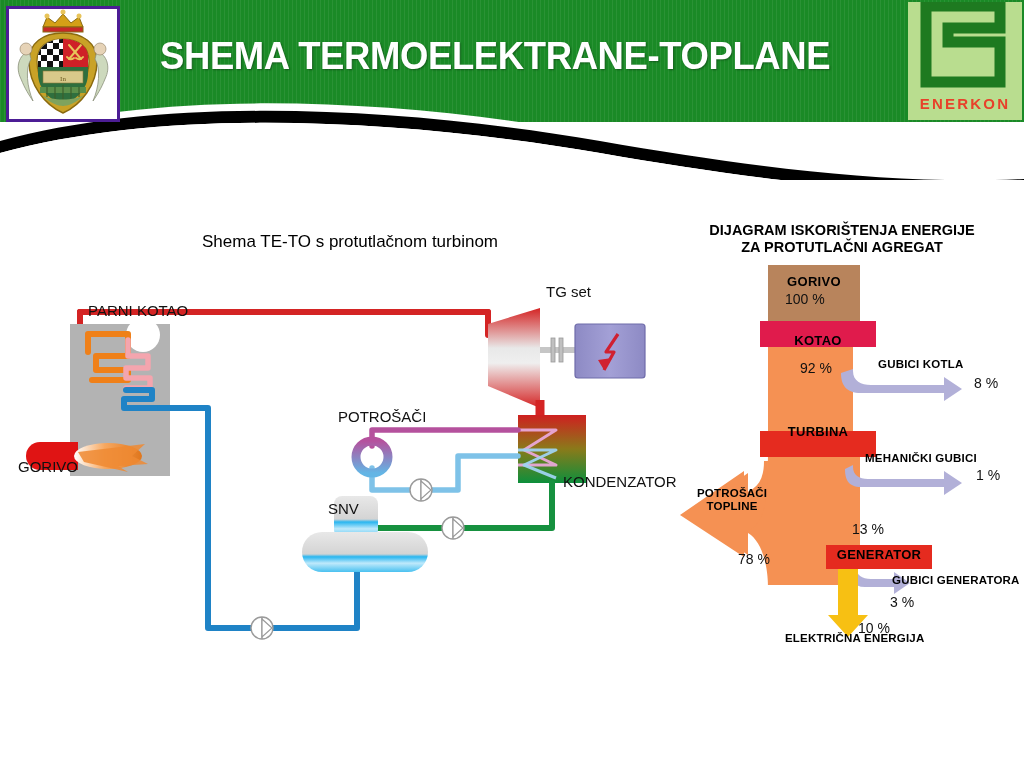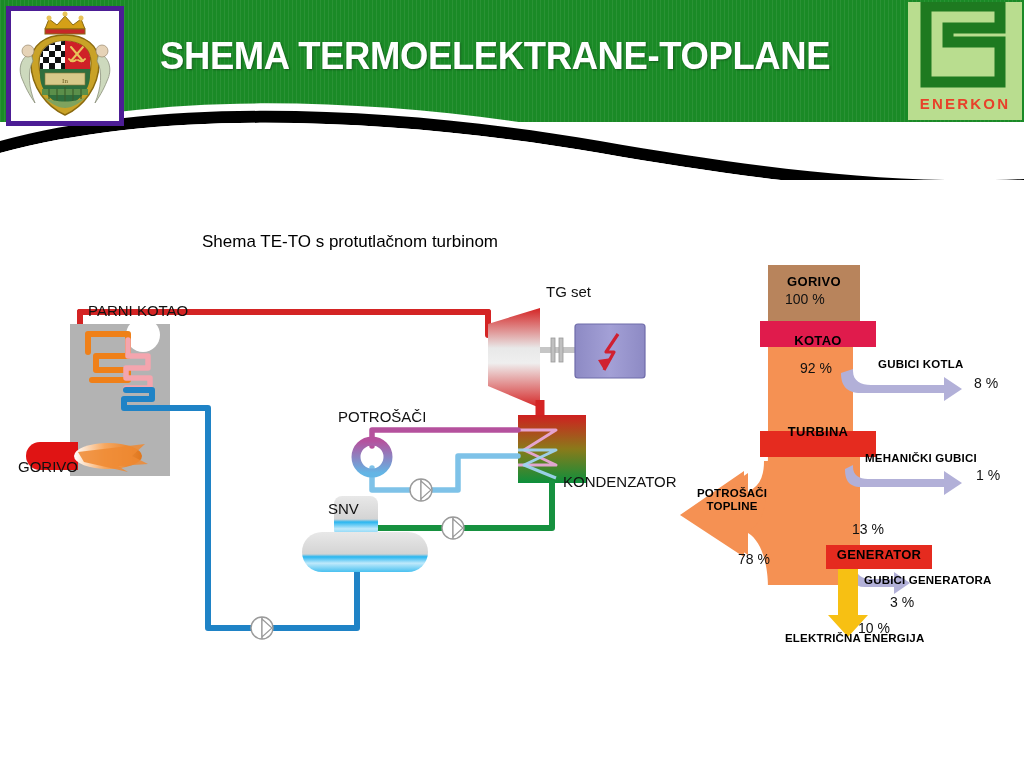--- a/index.html
+++ b/index.html
@@ -15,21 +15,21 @@
   .header{position:absolute;left:0;top:0;width:1024px;height:180px;overflow:hidden;}
   .header-green{
     position:absolute;left:0;top:0;width:1024px;height:122px;
     background:
       repeating-linear-gradient(90deg, rgba(255,255,255,0.07) 0 1px, rgba(0,0,0,0) 1px 4px),
       #1a8a26;
   }
   .header-wave{position:absolute;left:0;top:95px;width:1024px;height:90px;}
   .crest{
     position:absolute;left:6px;top:6px;width:108px;height:110px;
-    background:#fff;border:5px solid #4c1d95;overflow:hidden;
+    background:#fff;border:3px solid #4c1d95;overflow:hidden;
   }
   .header-title{
     position:absolute;left:160px;top:27px;width:730px;height:58px;
     color:#ffffff;font-size:38px;font-weight:bold;line-height:58px;
     letter-spacing:-0.4px;white-space:nowrap;
     text-shadow:1px 1px 2px rgba(0,0,0,0.35);
     transform:scaleX(0.96);transform-origin:left center;
   }
   .logo-box{
     position:absolute;left:908px;top:2px;width:114px;height:118px;
@@ -261,20 +261,24 @@
     </g>
   </svg>
 
   <div class="lbl" style="left:88px;top:302px;">PARNI KOTAO</div>
   <div class="lbl" style="left:18px;top:458px;">GORIVO</div>
   <div class="lbl" style="left:546px;top:283px;">TG set</div>
   <div class="lbl" style="left:338px;top:408px;">POTROŠAČI</div>
   <div class="lbl" style="left:563px;top:473px;">KONDENZATOR</div>
   <div class="lbl" style="left:328px;top:500px;">SNV</div>
 
+  <div class="sankey-title">
+    <span>DIJAGRAM ISKORIŠTENJA ENERGIJE</span><br>
+    <span>ZA PROTUTLAČNI AGREGAT</span>
+  </div>
 
   <svg width="364" height="420" viewBox="0 0 364 420" style="position:absolute;left:660px;top:265px;">
 
     <rect x="108" y="0" width="92" height="62" fill="#b8845c"></rect>
 
     <rect x="108" y="62" width="85" height="110" fill="#f59153"></rect>
 
     <path d="M193,104 L193,106 C193,116 201,120 211,120 L284,120 L284,112 L302,124 L284,136 L284,128
              L201,128 C186,128 181,120 181,108 Z" fill="#b2b0d8"></path>
 
@@ -308,21 +312,21 @@
 
   <div class="s-band" style="left:826px;top:545px;width:106px;height:18px;">GENERATOR</div>
   <div class="s-num" style="left:852px;top:521px;">13 %</div>
 
   <div class="s-cap" style="left:878px;top:358px;">GUBICI KOTLA</div>
   <div class="s-num" style="left:974px;top:375px;">8 %</div>
 
   <div class="s-cap" style="left:865px;top:452px;">MEHANIČKI GUBICI</div>
   <div class="s-num" style="left:976px;top:467px;">1 %</div>
 
-  <div class="s-cap" style="left:864px;top:574px;">GUBICI GENERATORA</div>
+  <div class="s-cap" style="left:892px;top:574px;">GUBICI GENERATORA</div>
   <div class="s-num" style="left:890px;top:594px;">3 %</div>
 
   <div class="s-cap" style="left:697px;top:487px;line-height:13px;text-align:center;">
     <span>POTROŠAČI</span><br>
     <span>TOPLINE</span>
   </div>
   <div class="s-num" style="left:738px;top:551px;">78 %</div>
 
   <div class="s-num" style="left:858px;top:620px;">10 %</div>
   <div class="s-cap" style="left:785px;top:632px;">ELEKTRIČNA ENERGIJA</div>

